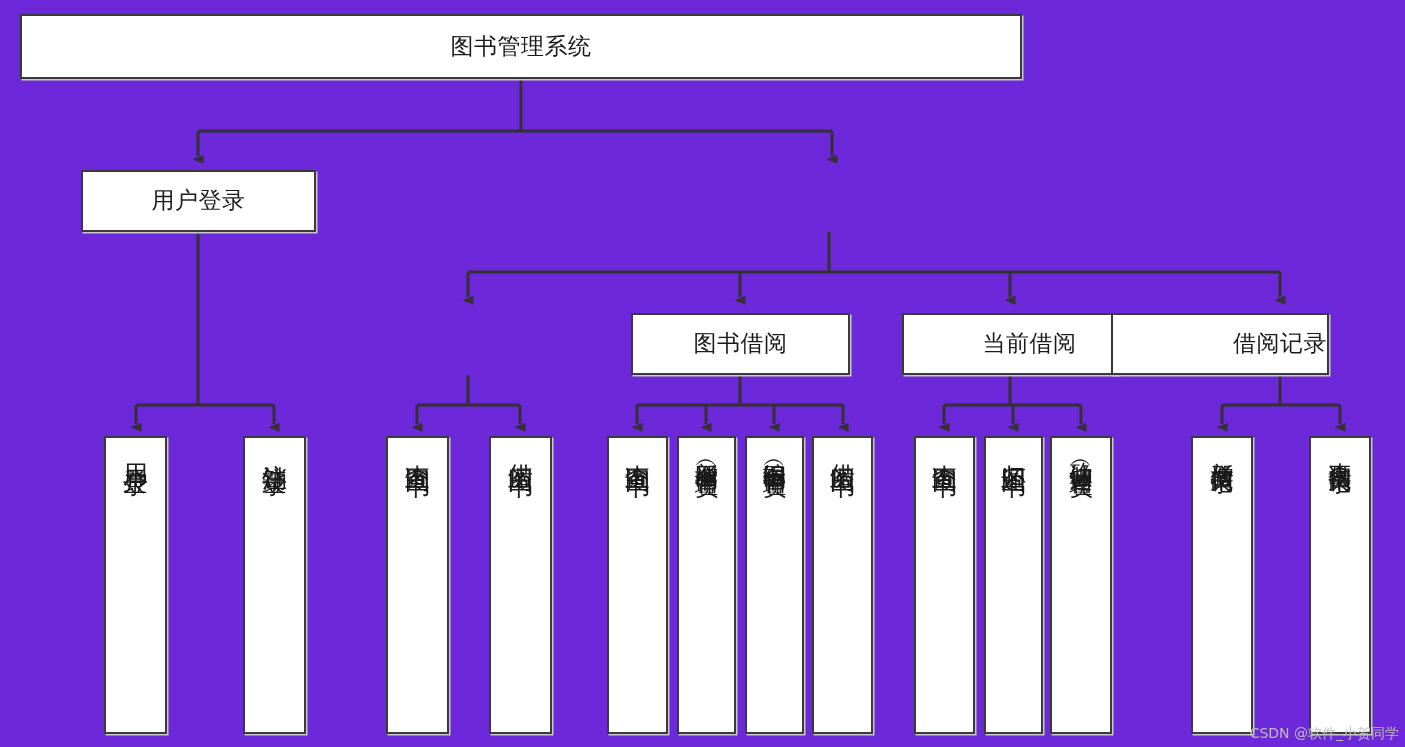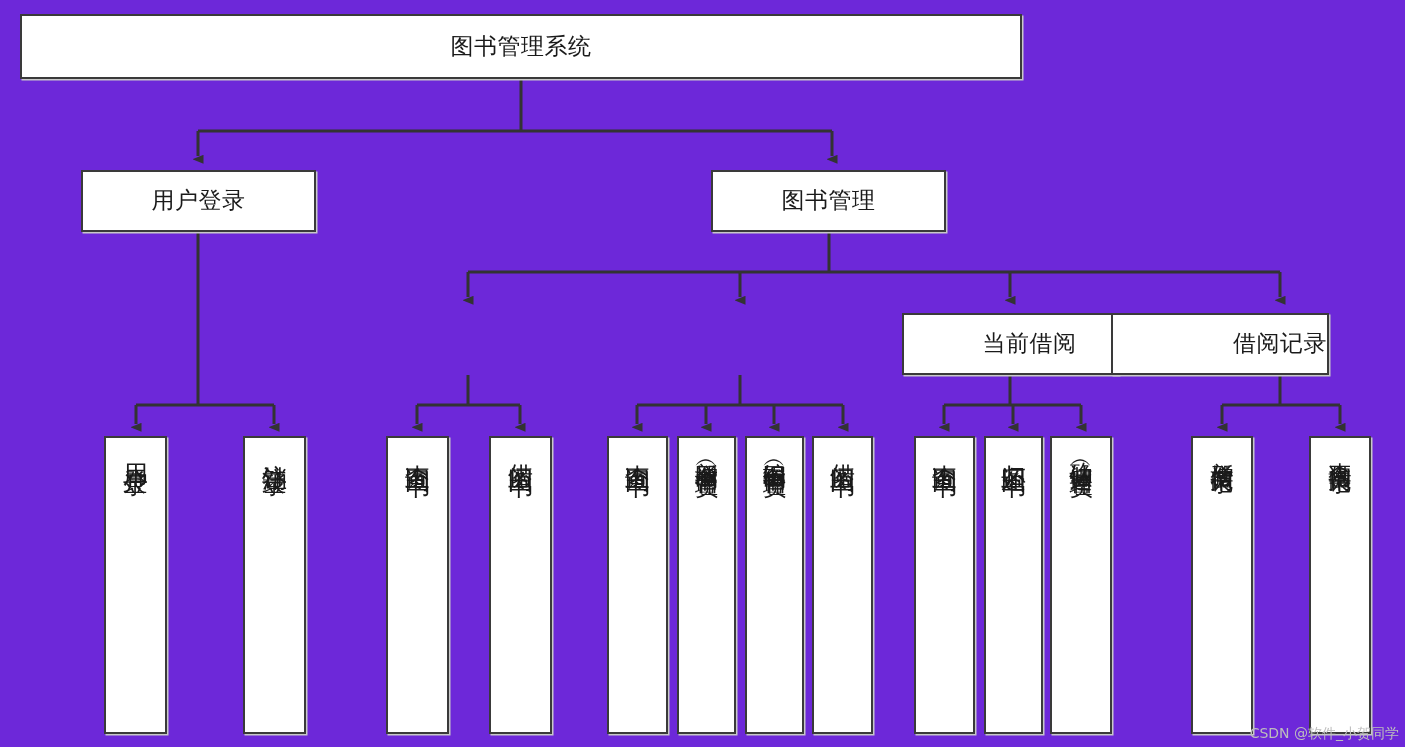--- a/index.html
+++ b/index.html
@@ -131,24 +131,24 @@
     </g>
   </svg>
 
   <div class="node horiz root" style="left:20px; top:14px; width:1002px; height:65px;">
     <span class="lbl">图书管理系统</span>
   </div>
 
   <div class="node horiz" style="left:81px; top:170px; width:235px; height:62px;">
     <span class="lbl">用户登录</span>
   </div>
-  <div class="node horiz" style="left:711px; top:170px; width:235px; height:62px;">
-    <span class="lbl">图书管理</span>
-  </div>
-
+
+  <div class="node horiz" style="left:631px; top:313px; width:219px; height:62px;">
+    <span class="lbl">图书借阅</span>
+  </div>
   <div class="node horiz" style="left:902px; top:313px; width:217px; height:62px;padding-left:38px;">
     <span class="lbl">当前借阅</span>
   </div>
   <div class="node horiz" style="left:1111px; top:313px; width:218px; height:62px;justify-content:flex-end;">
     <span class="lbl">借阅记录</span>
   </div>
 
   <div class="node vert" style="left:104px; top:436px; width:63px; height:298px;">
     <span class="lbl">用户登录</span>
   </div>

